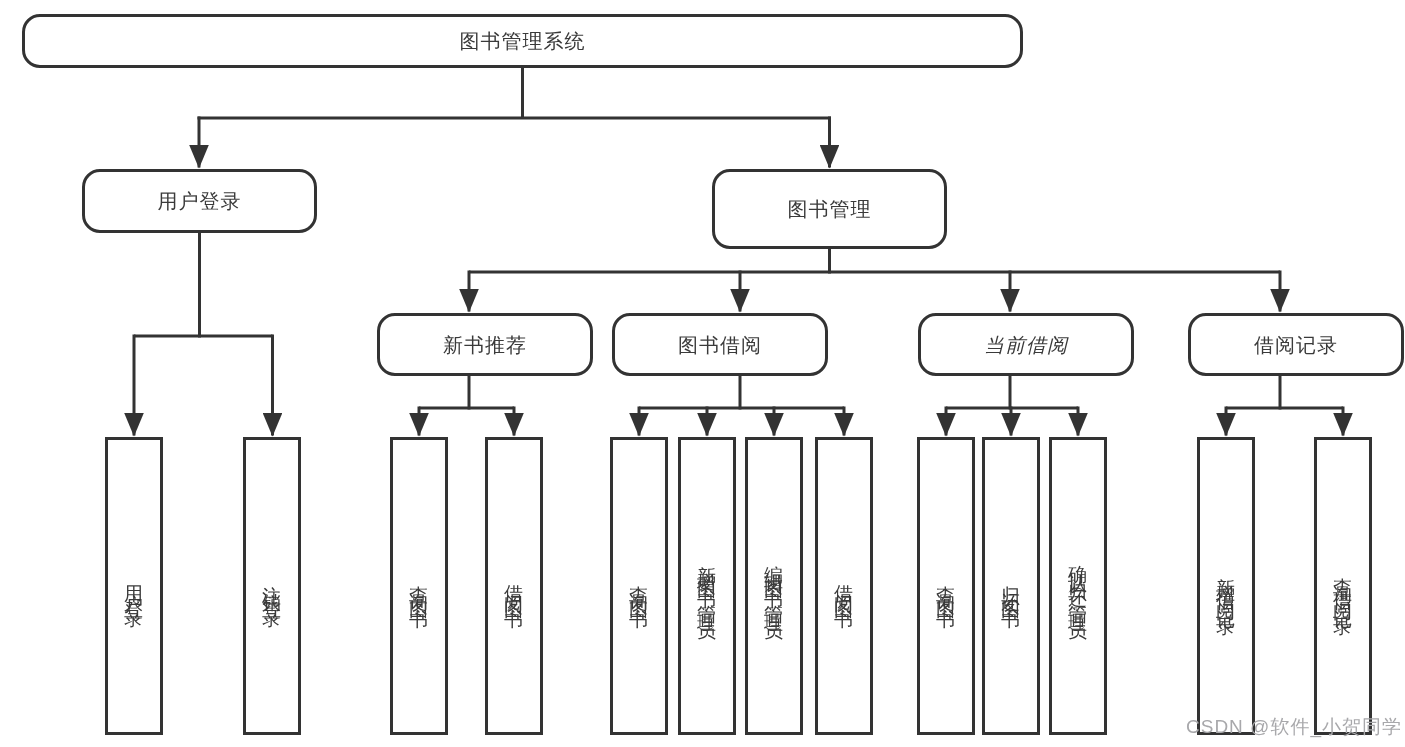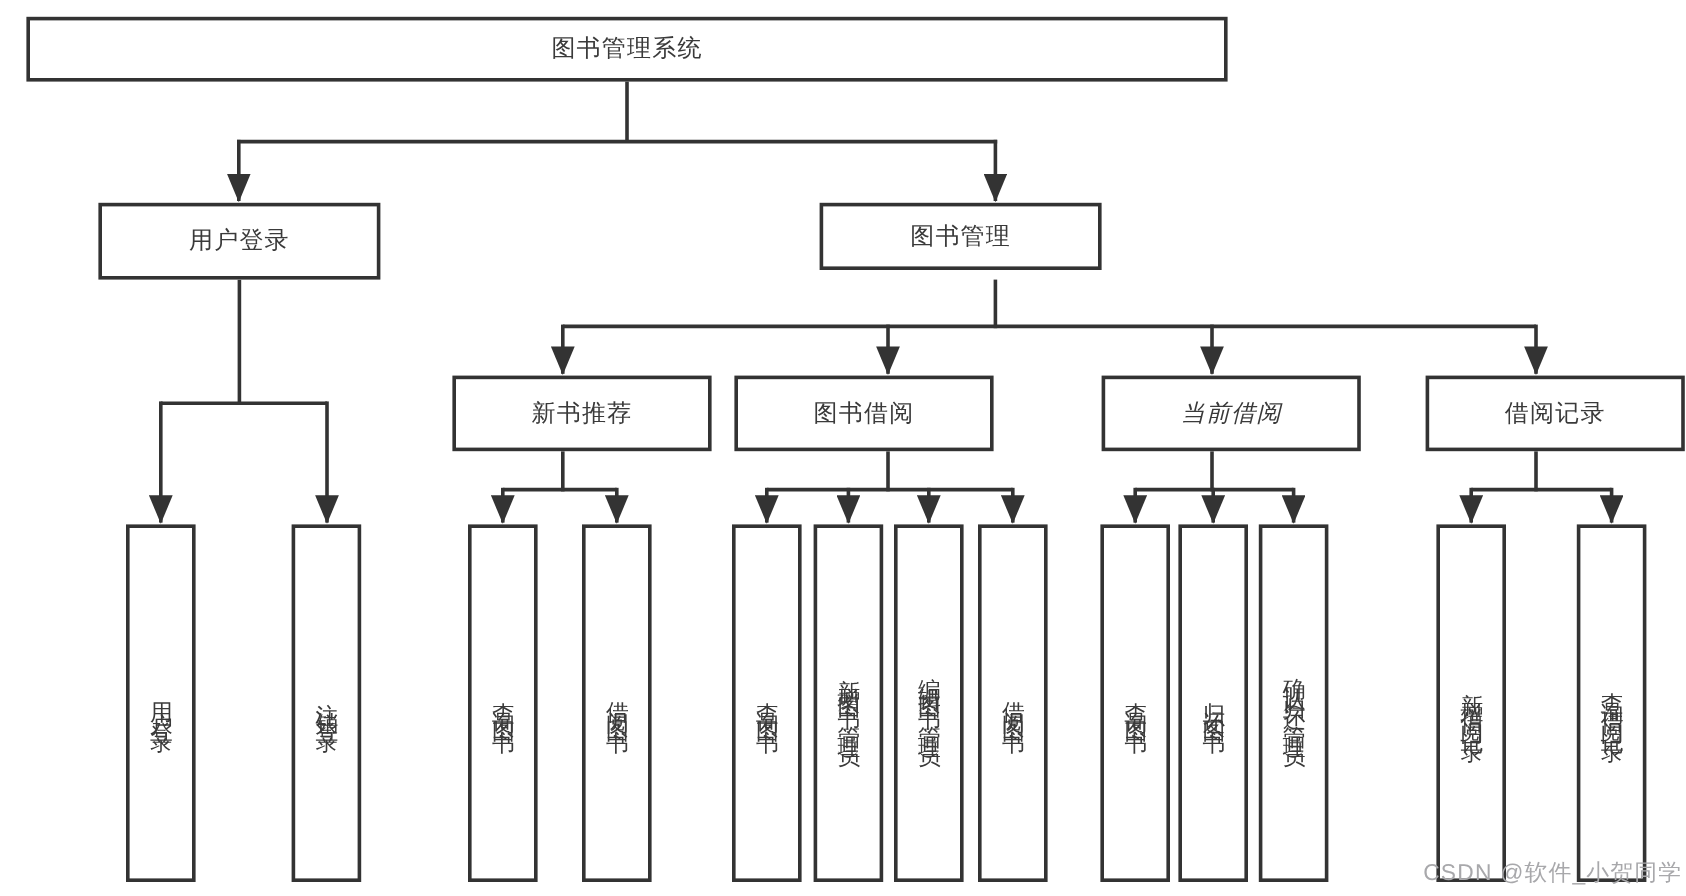--- a/index.html
+++ b/index.html
@@ -14,31 +14,31 @@
   .node{
     position:absolute;
     box-sizing:border-box;
     border:3px solid #333333;
     background:#ffffff;
     display:flex;align-items:center;justify-content:center;
     color:#3a3a3a;
     z-index:2;
     line-height:1;
   }
-  .hnode{font-size:20px;letter-spacing:1px;}
+  .hnode{font-size:20px;letter-spacing:1px;border-radius:18px;}
   .leaf{
     width:58px;top:437px;height:298px;
     writing-mode:vertical-rl;
     font-size:19px;
     letter-spacing:8px;
     text-align:center;
   }
   .root{left:22px;top:14px;width:1001px;height:54px;}
   .l2a{left:82px;top:169px;width:235px;height:64px;}
-  .l2b{left:683px;top:169px;width:235px;height:56px;}
+  .l2b{left:712px;top:169px;width:235px;height:80px;}
   .l3{top:313px;width:216px;height:63px;margin-left:16px;}
   .l3a{left:361px;} .l3b{left:596px;text-align:center;} .l3c{left:902px;font-style:italic;} .l3d{left:1172px;}
   .watermark{
     position:absolute;left:1186px;top:714px;z-index:3;
     font-size:19px;color:#a8a8ab;letter-spacing:1px;white-space:nowrap;
   }
 </style>
 </head>
 <body>
 

